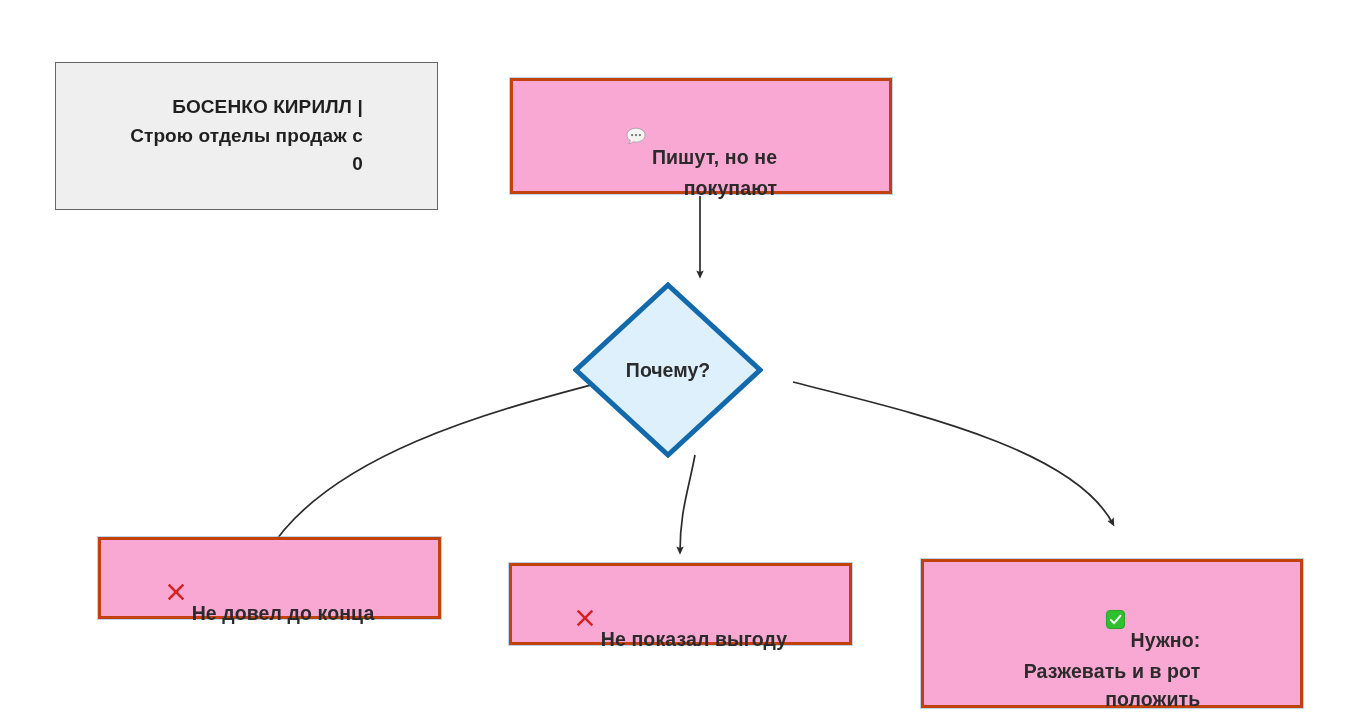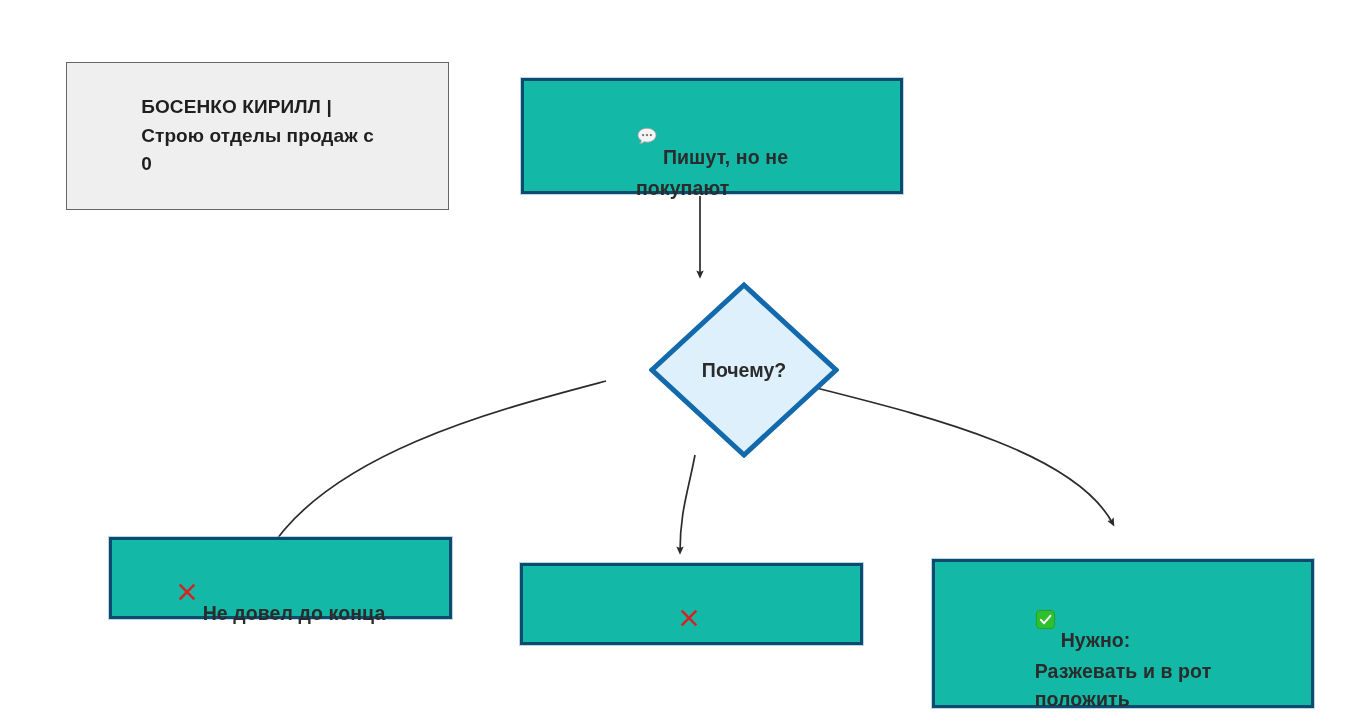--- a/index.html
+++ b/index.html
@@ -16,22 +16,21 @@
     height: 720px;
     background: #ffffff;
     overflow: hidden;
   }
   .node {
     position: absolute;
     box-sizing: border-box;
     display: flex;
     align-items: center;
     justify-content: center;
-    text-align: left;
-    margin-left: 11px;
+    text-align: right;
   }
   .node-text {
     font-size: 19.5px;
     font-weight: bold;
     color: #2b2b2b;
     line-height: 1.42;
     letter-spacing: 0.1px;
     padding: 0 10px;
     white-space: pre-line;
   }
@@ -42,22 +41,22 @@
     border: 1.6px solid #666666;
   }
   .node-gray .node-text {
     font-size: 19px;
     color: #1f1f1f;
     line-height: 1.52;
   }
 
   
   .node-blue {
-    background: #14b8a6;
-    border: 3px solid #0c4a6e;
+    background: #f9a8d4;
+    border: 3px solid #c2410c;
     box-shadow: 0 0 0 1px rgba(130,180,215,0.55);
   }
 
   
   .node-diamond {
     background: transparent;
     border: none;
   }
   .diamond-shape {
     position: absolute;
@@ -122,21 +121,21 @@
           <path d="M18 5.2c-8.2 0-14.8 5.1-14.8 11.4 0 3.6 2.1 6.8 5.5 8.9-.3 2-1.3 3.9-2.8 5.3 2.9-.4 5.5-1.6 7.5-3.3 1.5.4 3 .6 4.6.6 8.2 0 14.8-5.1 14.8-11.5S26.2 5.2 18 5.2z" fill="#f4f4f4" stroke="#9b9b9b" stroke-width="1.3"></path>
           <circle cx="11.6" cy="16.4" r="1.85" fill="#6d6d6d"></circle>
           <circle cx="18" cy="16.4" r="1.85" fill="#6d6d6d"></circle>
           <circle cx="24.4" cy="16.4" r="1.85" fill="#6d6d6d"></circle>
         </svg>
       </span><span>Пишут, но не
 покупают</span>
     </div>
   </div>
 
-  <div class="node node-diamond" style="left:638px; top:282px; width:190px; height:176px;">
+  <div class="node node-diamond" style="left:573px; top:282px; width:190px; height:176px;">
     <svg class="diamond-shape" viewBox="0 0 190 176" preserveAspectRatio="none">
       <polygon points="95,3 187,88 95,173 3,88" fill="#ddf0fb" stroke="#1269ab" stroke-width="5" stroke-linejoin="miter"></polygon>
     </svg>
     <span class="diamond-label">Почему?</span>
   </div>
 
   <div class="node node-blue" style="left:98px; top:537px; width:343px; height:82px;">
     <div class="node-text">
       <span class="emoji">
         <svg width="22" height="22" viewBox="0 0 36 36">
@@ -147,21 +146,21 @@
     </div>
   </div>
 
   <div class="node node-blue" style="left:509px; top:563px; width:343px; height:82px;">
     <div class="node-text">
       <span class="emoji">
         <svg width="22" height="22" viewBox="0 0 36 36">
           <path d="M7.5 4.6 L31.4 28.5 L28.5 31.4 L4.6 7.5 Z" fill="#d62222"></path>
           <path d="M28.5 4.6 L31.4 7.5 L7.5 31.4 L4.6 28.5 Z" fill="#d62222"></path>
         </svg>
-      </span>
+      </span><span>Не показал выгоду</span>
     </div>
   </div>
 
   <div class="node node-blue" style="left:921px; top:559px; width:382px; height:149px;">
     <div class="node-text">
       <span class="emoji">
         <svg width="21" height="21" viewBox="0 0 36 36">
           <rect x="2.5" y="2.5" width="31" height="31" rx="6" ry="6" fill="#2ec02e"></rect>
           <rect x="2.5" y="2.5" width="31" height="31" rx="6" ry="6" fill="none" stroke="#23a023" stroke-width="1.6"></rect>
           <path d="M10 18.6 L15.6 24.4 L26.4 11.6" fill="none" stroke="#ffffff" stroke-width="3.4" stroke-linecap="round" stroke-linejoin="round"></path>

